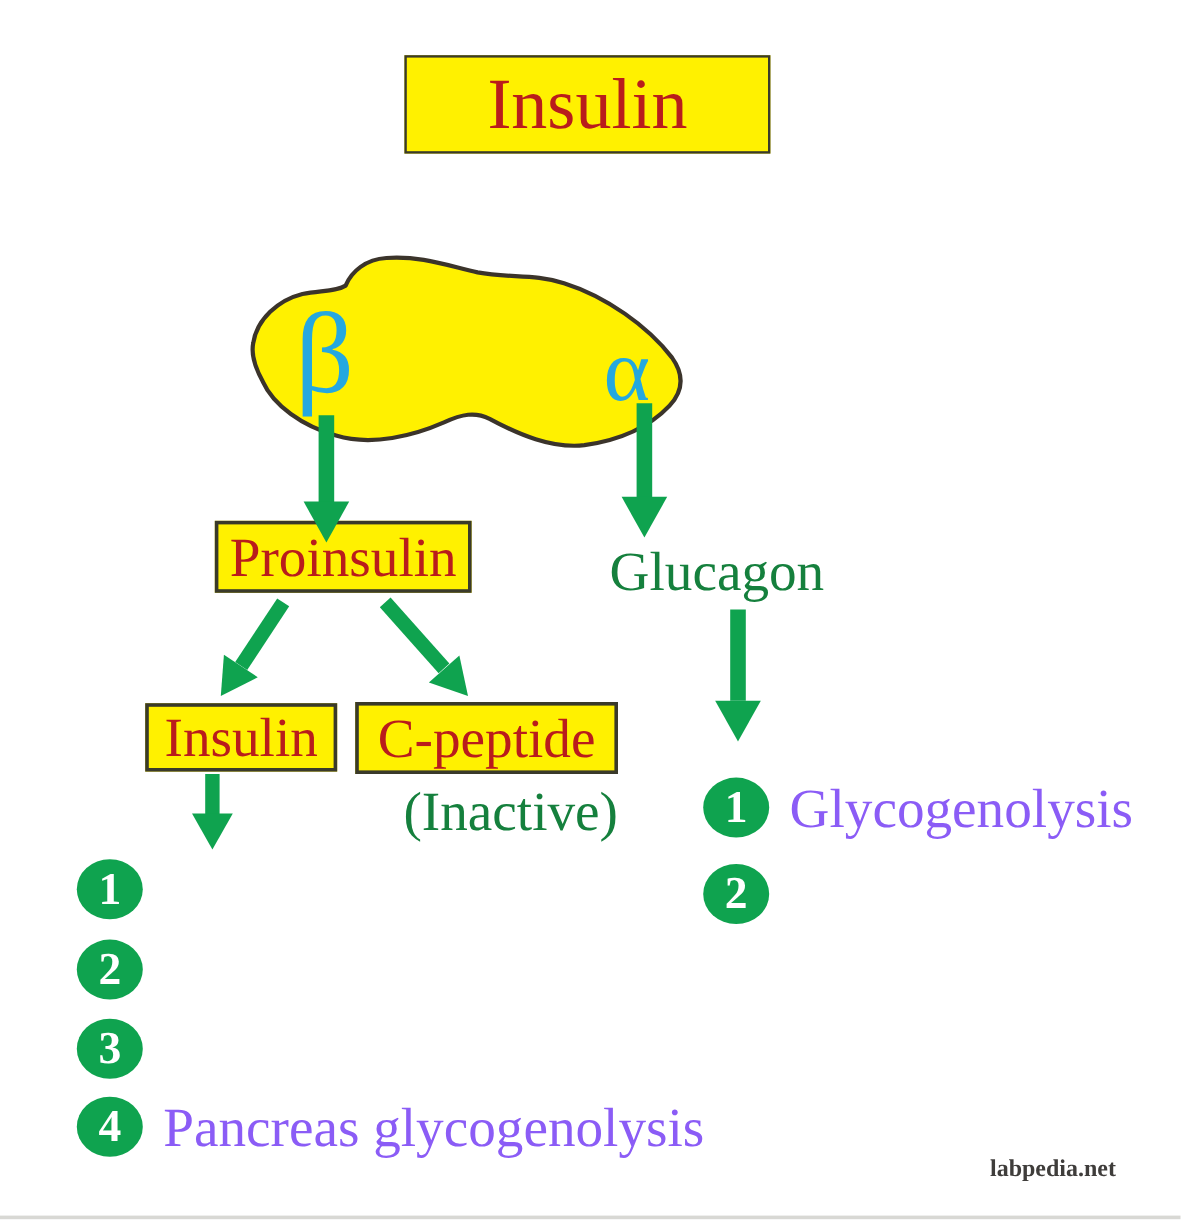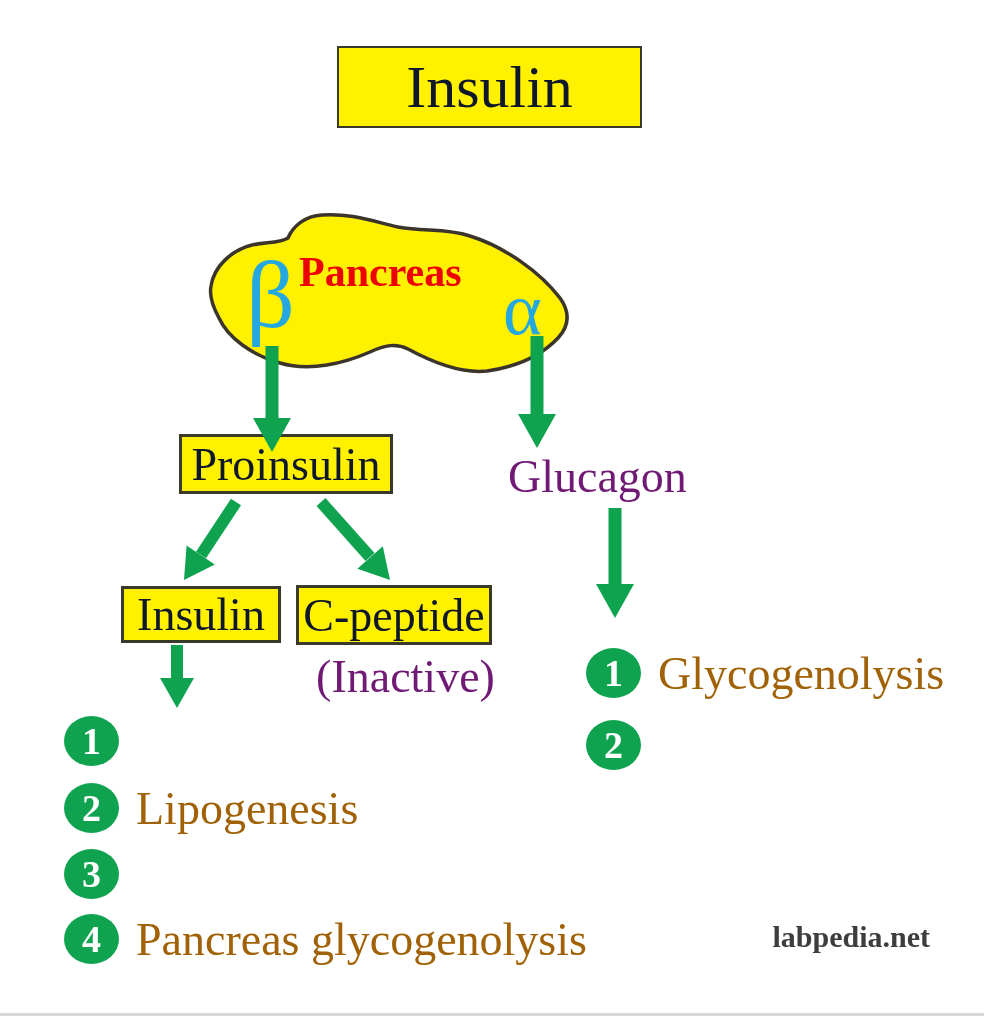--- a/index.html
+++ b/index.html
@@ -14,33 +14,33 @@
   }
 
   .ybox {
     position: absolute;
     background: #FFF100;
     border: 3px solid #3a3a2a;
     display: flex;
     align-items: center;
     justify-content: center;
     font-size: 46px;
-    color: #0f172a;
+    color: #b91c1c;
     box-sizing: border-box;
     z-index: 2;
   }
   #title-box {
     background: #FFF100;
     border: 2px solid #3a3a2a;
     font-size: 60px;
   }
   .plain-label {
     position: absolute;
     font-size: 46px;
-    color: #701a75;
+    color: #15803d;
     white-space: nowrap;
     z-index: 2;
   }
   #pancreas-label {
     font-size: 42px;
     font-weight: bold;
     color: #ee0000;
     z-index: 4;
   }
   .greek {
@@ -68,28 +68,28 @@
     color: #ffffff;
     font-size: 38px;
     font-weight: bold;
     display: flex;
     align-items: center;
     justify-content: center;
     flex: 0 0 auto;
   }
   .effect-label {
     font-size: 46px;
-    color: #a16207;
+    color: #8b5cf6;
     white-space: nowrap;
   }
   #watermark {
     position: absolute;
     right: 54px;
-    top: 920px;
-    font-size: 30px;
+    top: 963px;
+    font-size: 20px;
     font-weight: bold;
     color: #3f3d3b;
     z-index: 2;
   }
   #bottom-line {
     position: absolute;
     left: 0; top: 1013px;
     width: 984px; height: 3px;
     background: #d8d8d4;
     z-index: 1;
@@ -151,43 +151,41 @@
       <line x1="177" y1="645" x2="177" y2="682" stroke-width="12"></line>
       <polygon points="177,708 160,678 194,678" stroke="none"></polygon>
     </g>
 
     <g fill="#0fa34f" stroke="#0fa34f">
       <line x1="615" y1="508" x2="615" y2="584" stroke-width="13"></line>
       <polygon points="615,618 596,584 634,584" stroke="none"></polygon>
     </g>
   </svg>
 
-  <div id="pancreas-label" class="plain-label" style="left:299px; top:248px;">Pancreas</div>
   <div id="beta-symbol" class="greek" style="left:246px; top:247px;">β</div>
   <div id="alpha-symbol" class="greek" style="left:503px; top:272px;">α</div>
 
   <div class="ybox" style="left:179px; top:434px; width:214px; height:60px;">
     <span>Proinsulin</span>
   </div>
   <div class="ybox" style="left:121px; top:586px; width:160px; height:57px;">
     <span>Insulin</span>
   </div>
-  <div class="ybox" style="left:296px; top:585px; width:196px; height:60px;">
+  <div class="ybox" style="left:296px; top:585px; width:219px; height:60px;">
     <span>C-peptide</span>
   </div>
 
-  <div class="plain-label" style="left:296px; top:650px; width:219px; text-align:center;">(Inactive)</div>
+  <div class="plain-label" style="left:296px; top:650px; width:219px; text-align:right;">(Inactive)</div>
   <div class="plain-label" style="left:508px; top:450px;">Glucagon</div>
 
   <div class="effect-row" style="left:64px; top:712px;">
     <div class="badge">1</div>
   </div>
   <div class="effect-row" style="left:64px; top:779px;">
     <div class="badge">2</div>
-    <div class="effect-label">Lipogenesis</div>
   </div>
   <div class="effect-row" style="left:64px; top:845px;">
     <div class="badge">3</div>
   </div>
   <div class="effect-row" style="left:64px; top:910px;">
     <div class="badge">4</div>
     <div class="effect-label">Pancreas glycogenolysis</div>
   </div>
 
   <div class="effect-row" style="left:586px; top:644px;">

